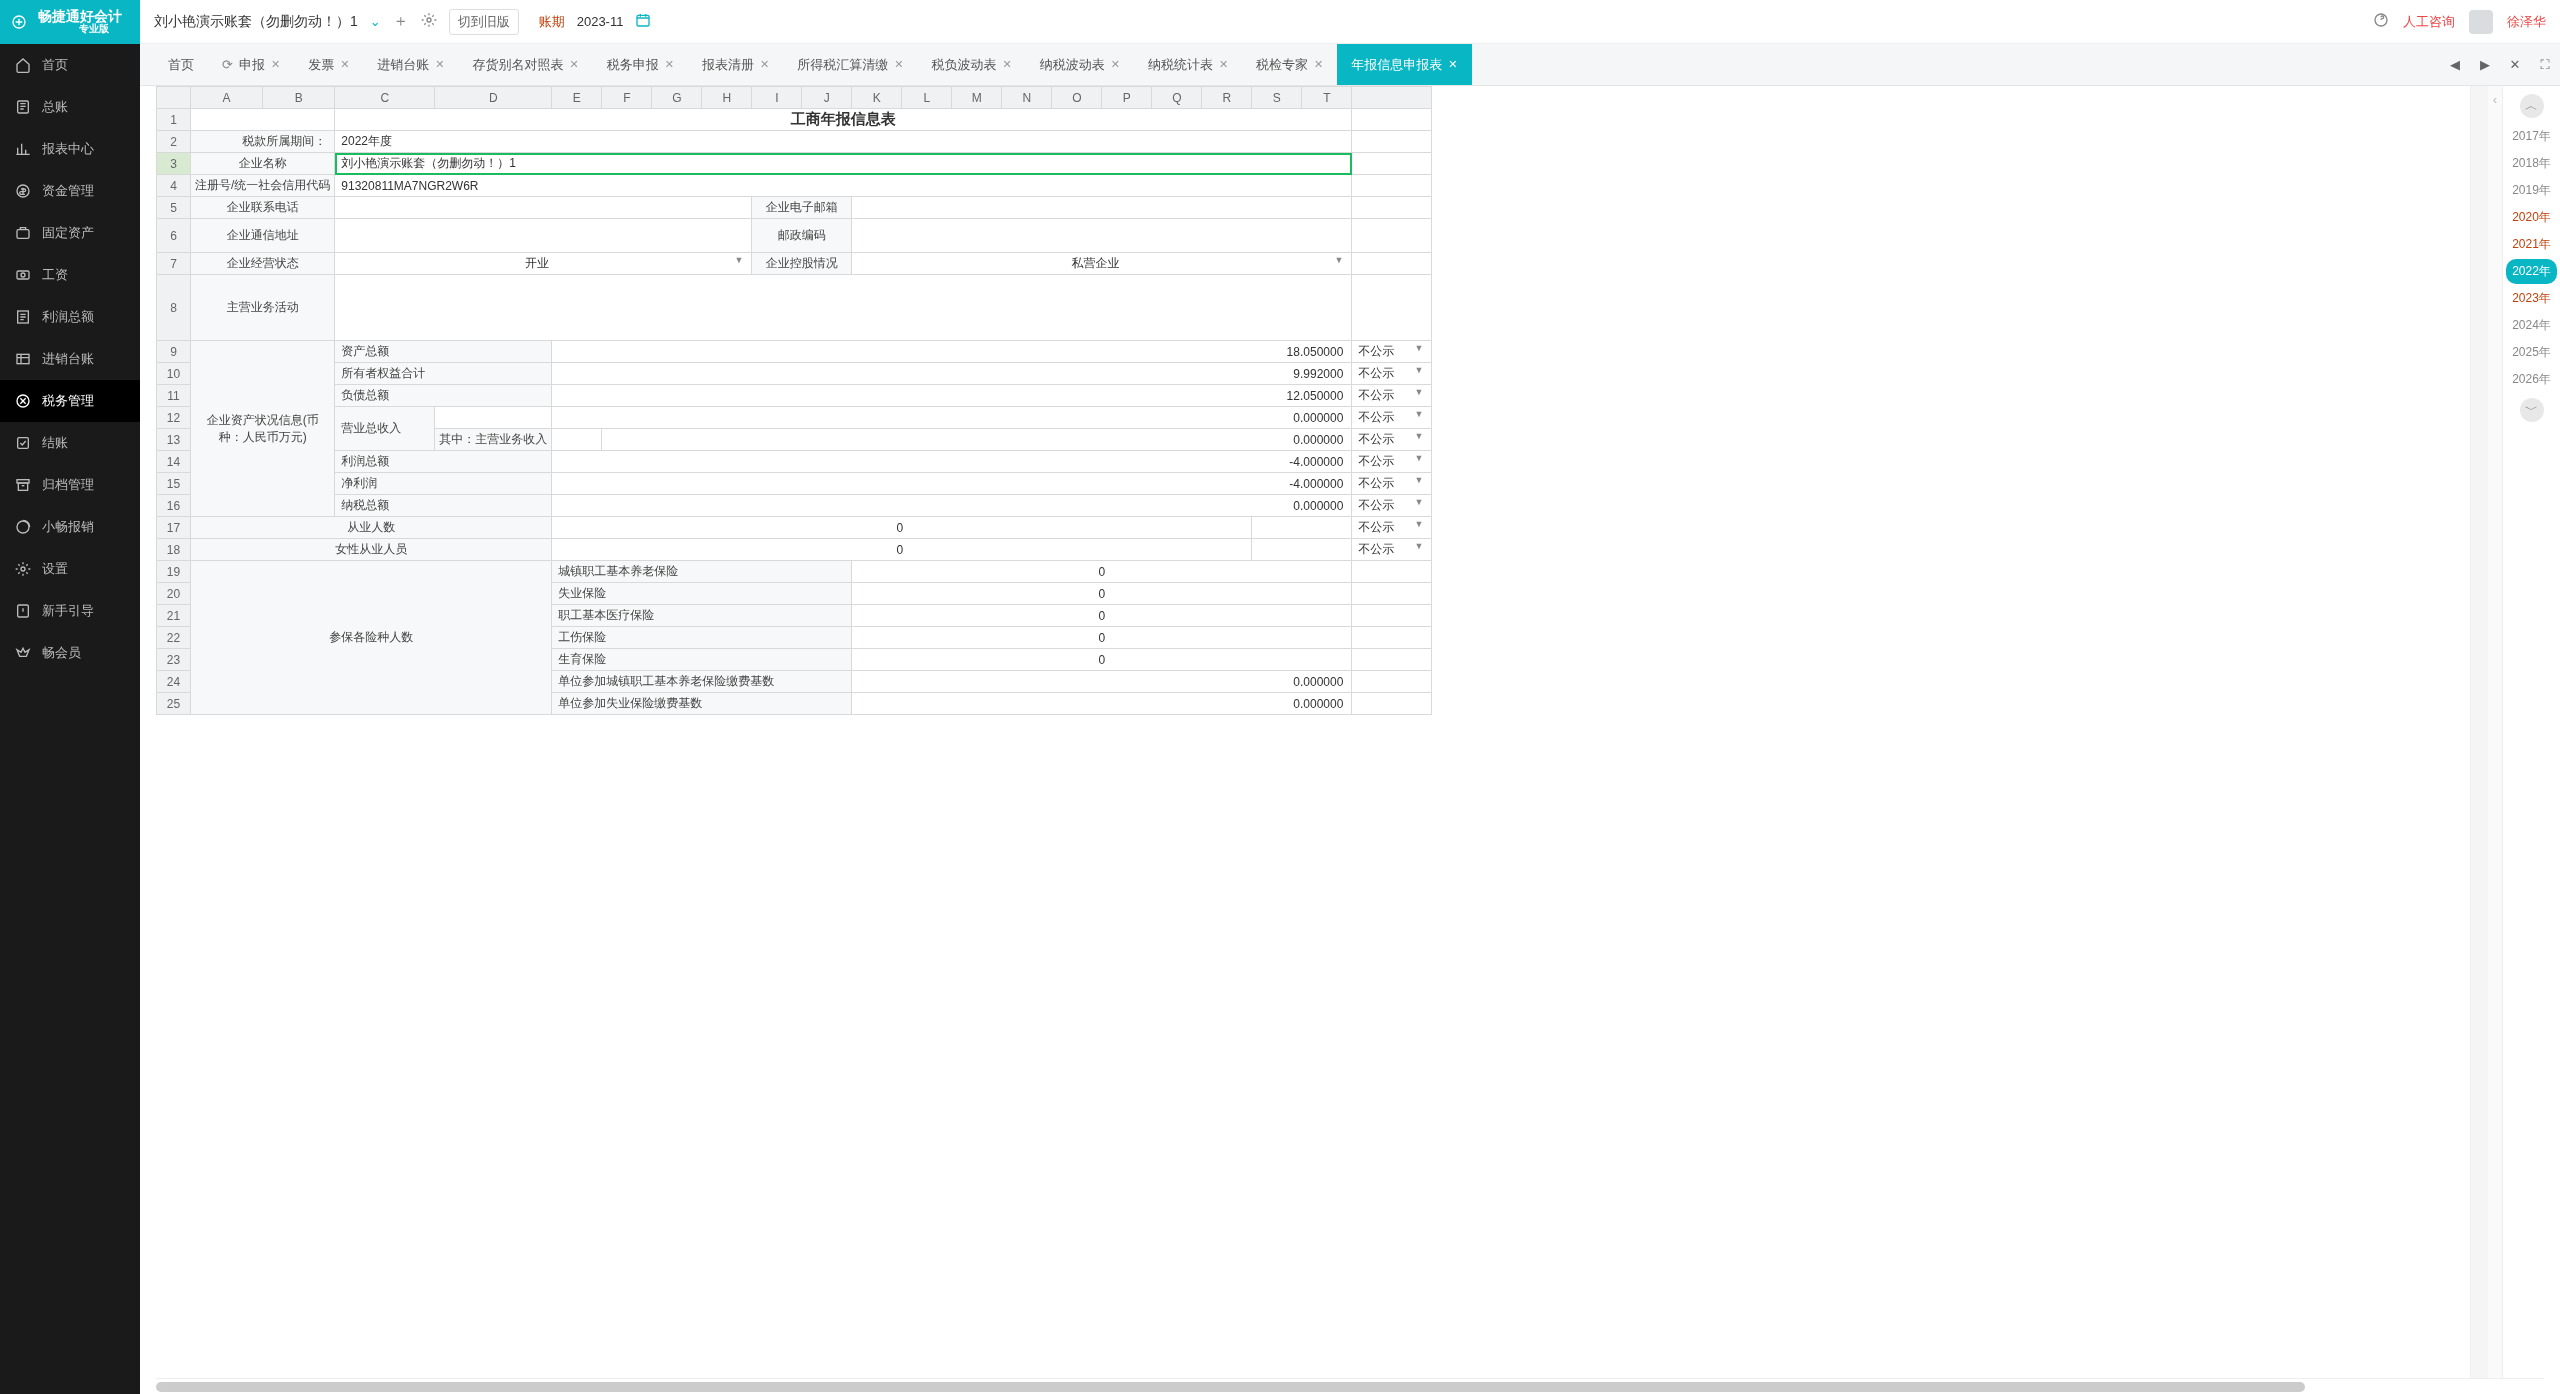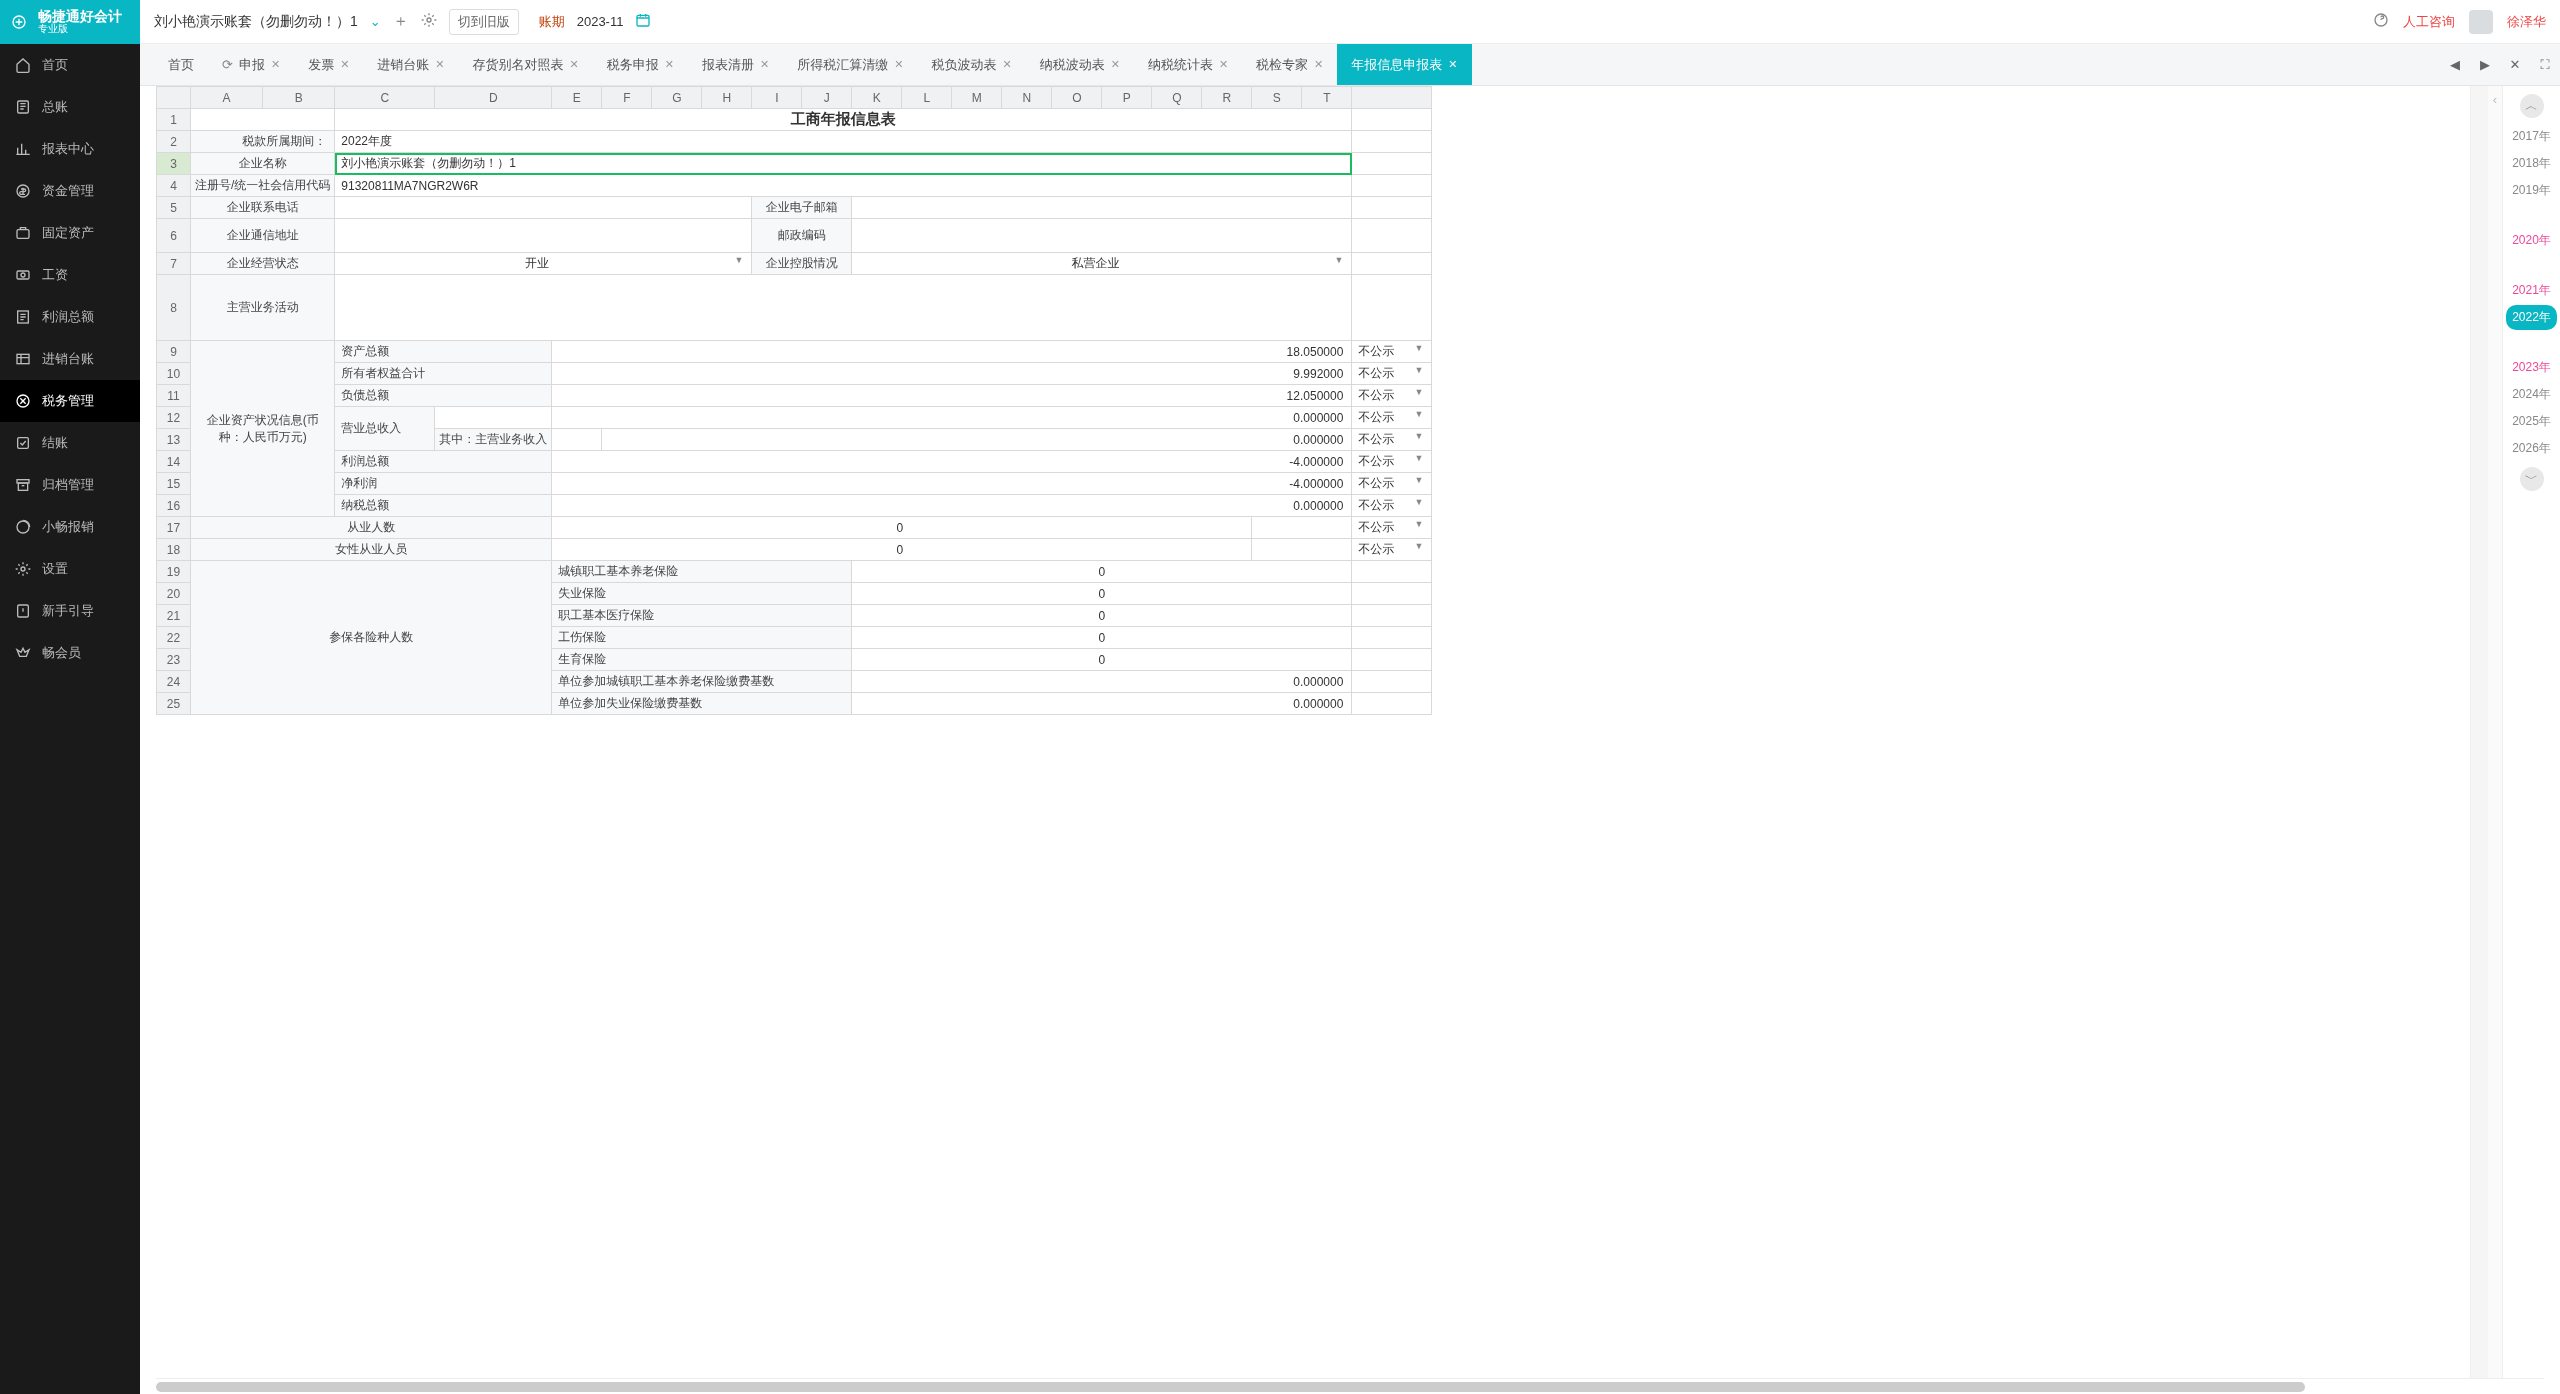--- a/index.html
+++ b/index.html
@@ -2,21 +2,21 @@
 <html><head>
 <meta charset="utf-8">
 <style>
 * { box-sizing: border-box; margin: 0; padding: 0; }
 body { font-family: "Microsoft YaHei", Arial, sans-serif; font-size: 13px; color: #333; background: #fff; overflow: hidden; }
 .app { display: flex; height: 100vh; width: 100vw; }
 
 
 .sidebar { width: 140px; background: #1a1a1a; color: #ccc; display: flex; flex-direction: column; flex-shrink: 0; }
 .logo { background: #09b6c4; color: #fff; height: 44px; display: flex; align-items: center; padding: 0 10px; font-size: 14px; font-weight: bold; }
-.logo-sub { font-size: 10px; font-weight: normal; margin-top: -4px; }
+.logo-sub { font-size: 10px; font-weight: bold; margin-left: 28px; margin-top: -4px; text-align: center; }
 .nav-item { display: flex; align-items: center; padding: 12px 14px; cursor: pointer; color: #bbb; }
 .nav-item:hover, .nav-item.active { background: #000; color: #fff; }
 .nav-icon { width: 18px; height: 18px; margin-right: 10px; display: inline-flex; align-items: center; justify-content: center; }
 
 
 .main { flex: 1; display: flex; flex-direction: column; min-width: 0; }
 .topbar { height: 44px; background: #fff; border-bottom: 1px solid #eee; display: flex; align-items: center; padding: 0 14px; gap: 12px; }
 .account-name { font-size: 14px; color: #333; }
 .chev { color: #09b6c4; }
 .old-btn { border: 1px solid #ddd; padding: 3px 8px; border-radius: 3px; color: #666; cursor: pointer; }
@@ -55,21 +55,21 @@
 .sheet td.label { background: #f7f8f9; color: #444; }
 .sheet td.left { text-align: left; padding-left: 6px; }
 .sheet td.right { text-align: right; padding-right: 8px; }
 .sheet td.selected { outline: 2px solid #1abc60; outline-offset: -2px; }
 .sheet .dropdown-cell::after { content: "▼"; float: right; color: #888; font-size: 9px; margin-right: 4px; }
 
 
 .year-panel { width: 58px; border-left: 1px solid #eee; display: flex; flex-direction: column; align-items: center; padding: 8px 0; gap: 6px; }
 .year-arrow { width: 24px; height: 24px; border-radius: 50%; background: #e8e8e8; color: #888; display: flex; align-items: center; justify-content: center; cursor: pointer; }
 .year-item { font-size: 12px; color: #888; padding: 4px 6px; cursor: pointer; border-radius: 10px; }
-.year-item.current { color: #ec4899; margin-top: 23px; }
+.year-item.current { color: #c2410c; }
 .year-item.active { background: #09b6c4; color: #fff; }
 
 .hscroll { height: 16px; border-top: 1px solid #eee; margin: 0 16px; display:flex; }
 .hscroll-thumb { height: 10px; background: #ccc; border-radius: 5px; margin: 3px 0; }
 
 svg { width: 16px; height: 16px; }
 </style>
 </head>
 <body>
 

